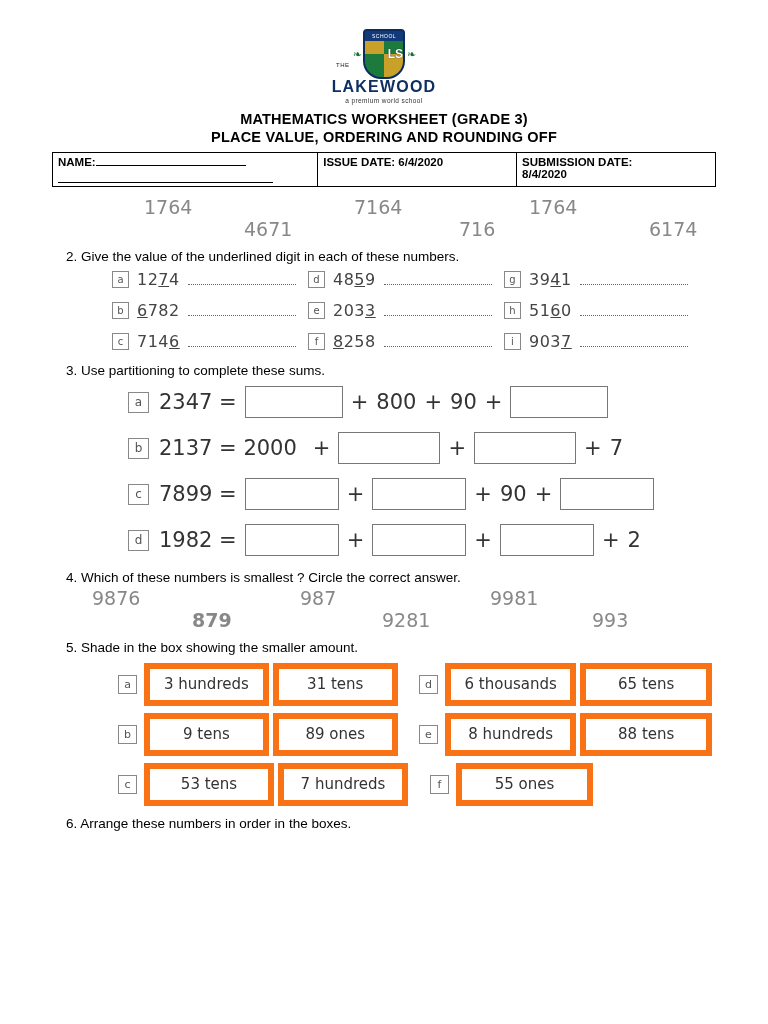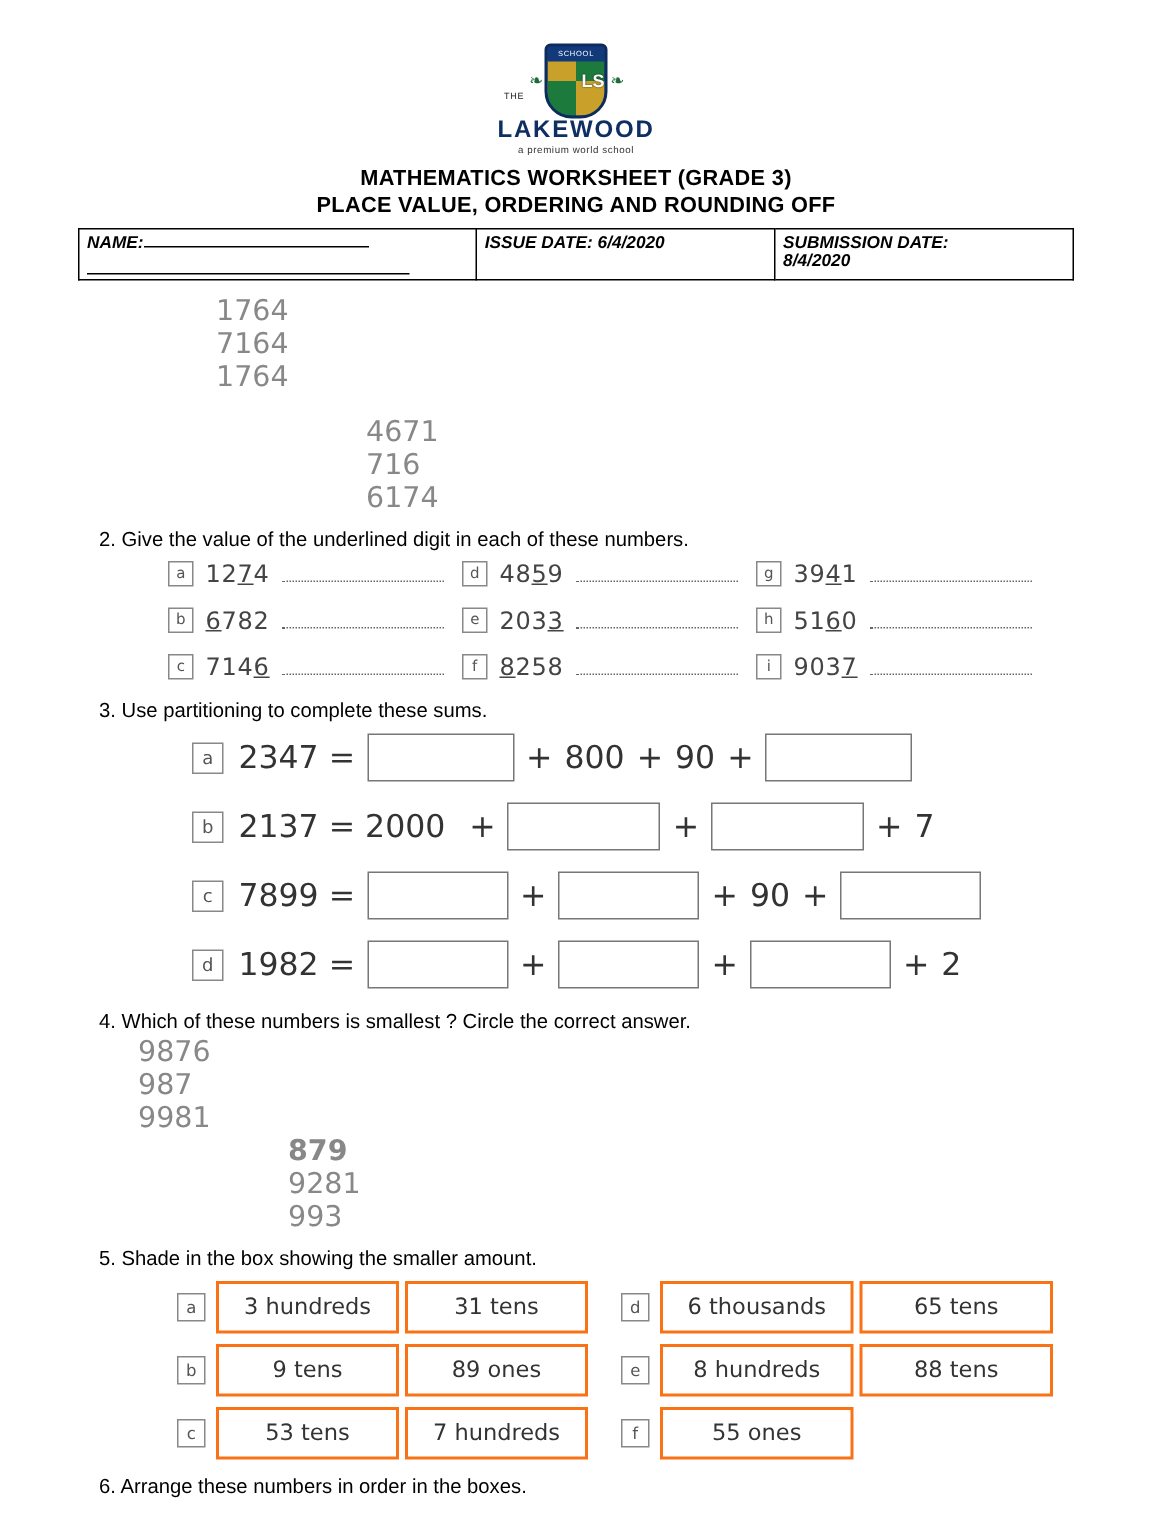--- a/index.html
+++ b/index.html
@@ -104,21 +104,20 @@
     line-height: 1.25;
   }
 
   
   table.hdr {
     width: 100%;
     border-collapse: collapse;
     margin-top: 6px;
     font-size: 11.5px;
     font-weight: bold;
-    font-style: italic;
   }
   table.hdr td {
     border: 1px solid #000;
     padding: 3px 5px;
     vertical-align: top;
   }
   .name-cell { width: 40%; }
   .name-line {
     display: inline-block;
     border-bottom: 1px solid #000;
@@ -144,26 +143,25 @@
     text-indent: -18px;
   }
 
   
   .num-row {
     display: flex;
     font-family: "DejaVu Sans", sans-serif;
     color: #888;
     font-size: 19px;
     margin-top: 4px;
-    flex-direction: column;
   }
   .num-row.r1 { padding-left: 92px; }
   .num-row.r1 span:nth-child(1) { width: 210px; }
   .num-row.r1 span:nth-child(2) { width: 175px; }
-  .num-row.r2 { padding-left: 192px; margin-top: 15px; }
+  .num-row.r2 { padding-left: 192px; margin-top: 0; }
   .num-row.r2 span:nth-child(1) { width: 215px; }
   .num-row.r2 span:nth-child(2) { width: 190px; }
 
   .num-row.s1 { padding-left: 40px; margin-top: 2px; }
   .num-row.s1 span:nth-child(1) { width: 208px; }
   .num-row.s1 span:nth-child(2) { width: 190px; }
   .num-row.s2 { padding-left: 140px; margin-top: 0px; }
   .num-row.s2 span:nth-child(1) { width: 190px; font-weight: bold; }
   .num-row.s2 span:nth-child(2) { width: 210px; }
 
@@ -247,21 +245,21 @@
     display: flex;
     align-items: center;
     margin-bottom: 7px;
   }
   .shade .lbl {
     width: 17px; height: 17px; line-height: 17px;
     font-size: 11px;
     margin-right: 7px;
   }
   .cellbox {
-    border: 2px solid #f97316;
+    border: 6px solid #f97316;
     height: 31px;
     line-height: 31px;
     text-align: center;
     font-size: 15px;
     color: #333;
     margin-right: 4px;
   }
   .cb-a { width: 118px; }
   .cb-b { width: 125px; }
   .gap { width: 18px; }

